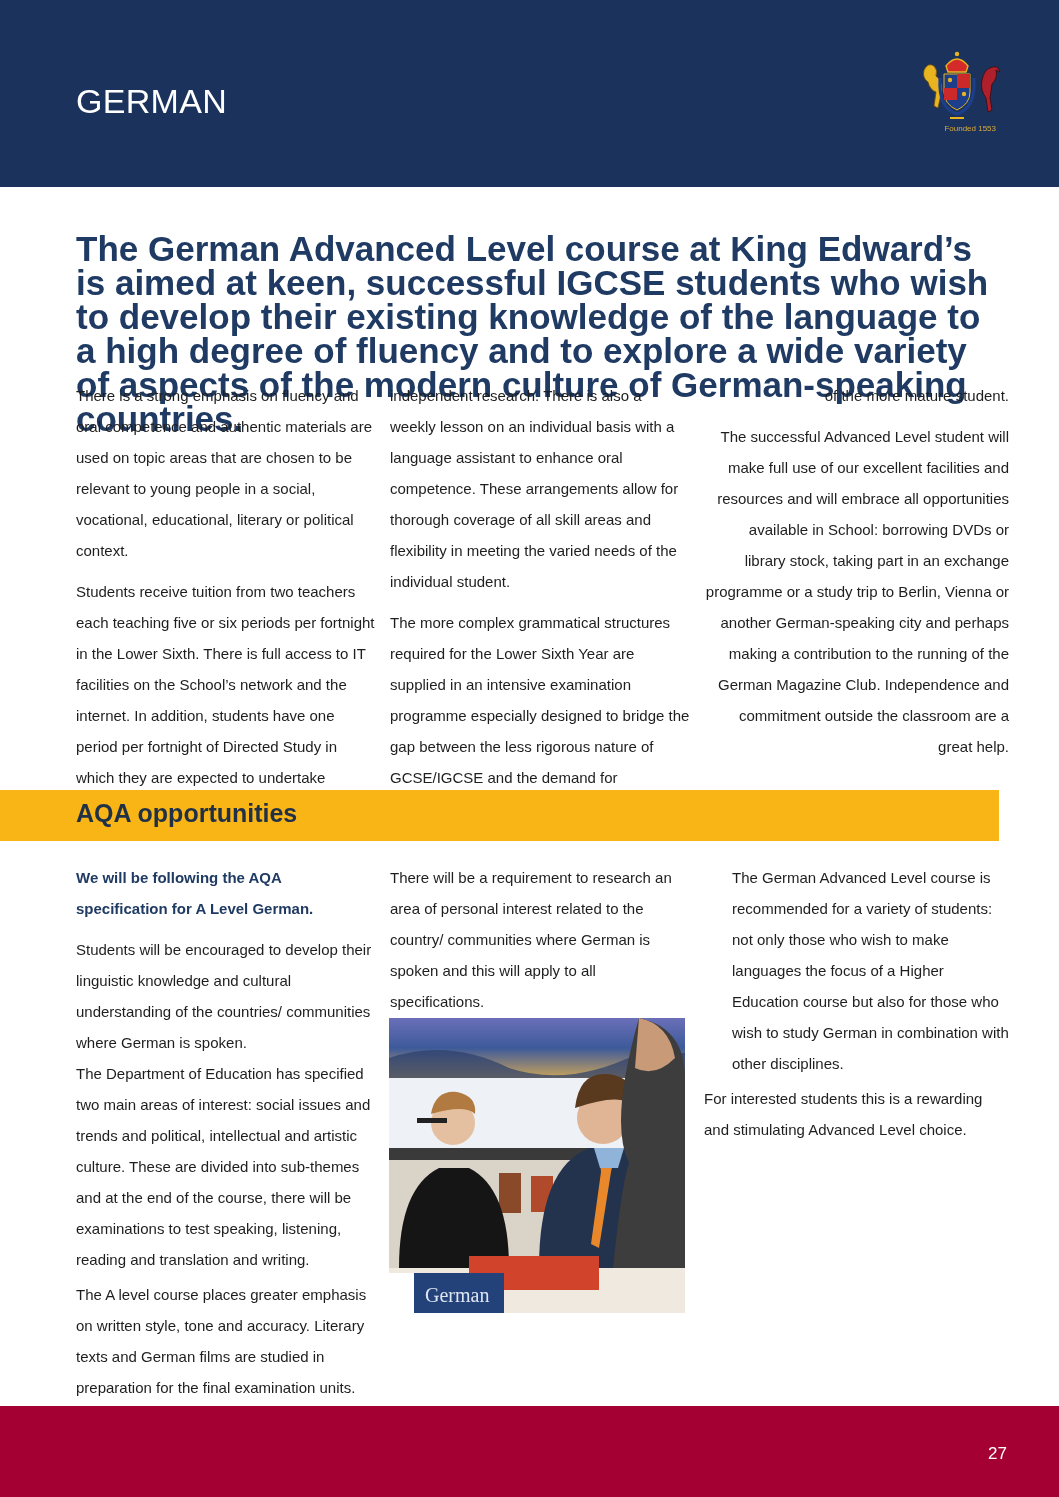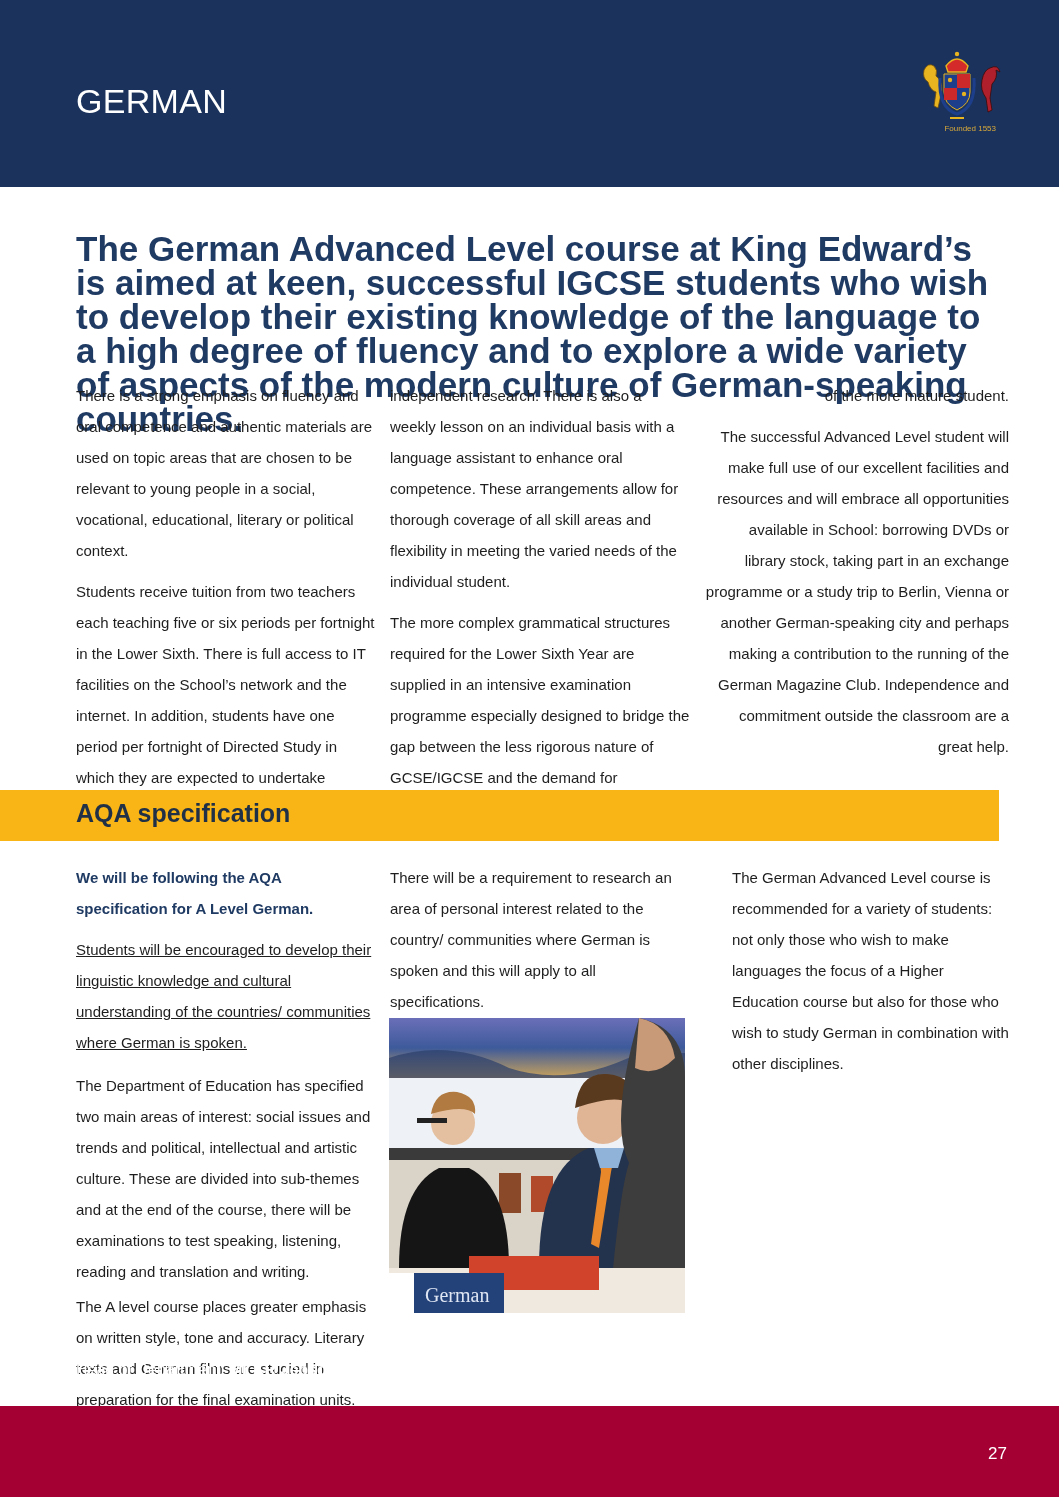--- a/index.html
+++ b/index.html
@@ -66,25 +66,25 @@
 <div class="col c2" style="top:380px;">
   <p>independent research. There is also a weekly lesson on an individual basis with a language assistant to enhance oral competence. These arrangements allow for thorough coverage of all skill areas and flexibility in meeting the varied needs of the individual student.</p>
   <p>The more complex grammatical structures required for the Lower Sixth Year are supplied in an intensive examination programme especially designed to bridge the gap between the less rigorous nature of GCSE/IGCSE and the demand for independence expected</p>
 </div>
 <div class="col c3" style="top:380px;text-align:right;">
   <p>of the more mature student.</p>
   <p>The successful Advanced Level student will make full use of our excellent facilities and resources and will embrace all opportunities available in School: borrowing DVDs or library stock, taking part in an exchange programme or a study trip to Berlin, Vienna or another German-speaking city and perhaps making a contribution to the running of the German Magazine Club. Independence and commitment outside the classroom are a great help.</p>
 </div>
 
 <div class="band"></div>
-<h2 class="band-title">AQA specification</h2>
+<h2 class="band-title">AQA opportunities</h2>
 
 <div class="col c1" style="top:862px;">
   <p class="lead">We will be following the AQA specification for A Level German.</p>
-  <p style="margin-bottom:12px;text-decoration:underline;">Students will be encouraged to develop their linguistic knowledge and cultural understanding of the countries/ communities where German is spoken.</p>
+  <p style="margin-bottom:0;">Students will be encouraged to develop their linguistic knowledge and cultural understanding of the countries/ communities where German is spoken.</p>
   <p style="margin-bottom:4px;">The Department of Education has specified two main areas of interest: social issues and trends and political, intellectual and artistic culture. These are divided into sub-themes and at the end of the course, there will be examinations to test speaking, listening, reading and translation and writing.</p>
   <p>The A level course places greater emphasis on written style, tone and accuracy. Literary texts and German films are studied in preparation for the final examination units.</p>
 </div>
 <div class="col c2" style="top:862px;">
   <p>There will be a requirement to research an area of personal interest related to the country/ communities where German is spoken and this will apply to all specifications.</p>
 </div>
 
 <div class="photo">
   <svg width="296" height="295" viewBox="0 0 296 295">
 
@@ -120,20 +120,21 @@
     <rect x="0" y="250" width="296" height="45" fill="#efe9df"></rect>
     <rect x="80" y="238" width="130" height="34" fill="#d1432a"></rect>
     <rect x="0" y="255" width="115" height="40" fill="#24427a"></rect>
     <rect x="0" y="255" width="25" height="40" fill="#ffffff"></rect>
     <text x="36" y="284" font-family="Liberation Serif, serif" font-size="20" fill="#dfe6f3">German</text>
   </svg>
 </div>
 
 <div class="col c3" style="top:862px;">
   <p style="margin-bottom:4px;margin-left:28px;">The German Advanced Level course is recommended for a variety of students: not only those who wish to make languages the focus of a Higher Education course but also for those who wish to study German in combination with other disciplines.</p>
+  <p>For interested students this is a rewarding and stimulating Advanced Level choice.</p>
 </div>
 
 <div class="footer"></div>
 <div class="footer-text">
   <span>Head of Department:</span>
   <b>Mr KR Jepson</b><b> - </b><b>krj@kes.hants.sch.uk</b>
 </div>
 <div class="page-num">27</div>
 
 </body></html>

